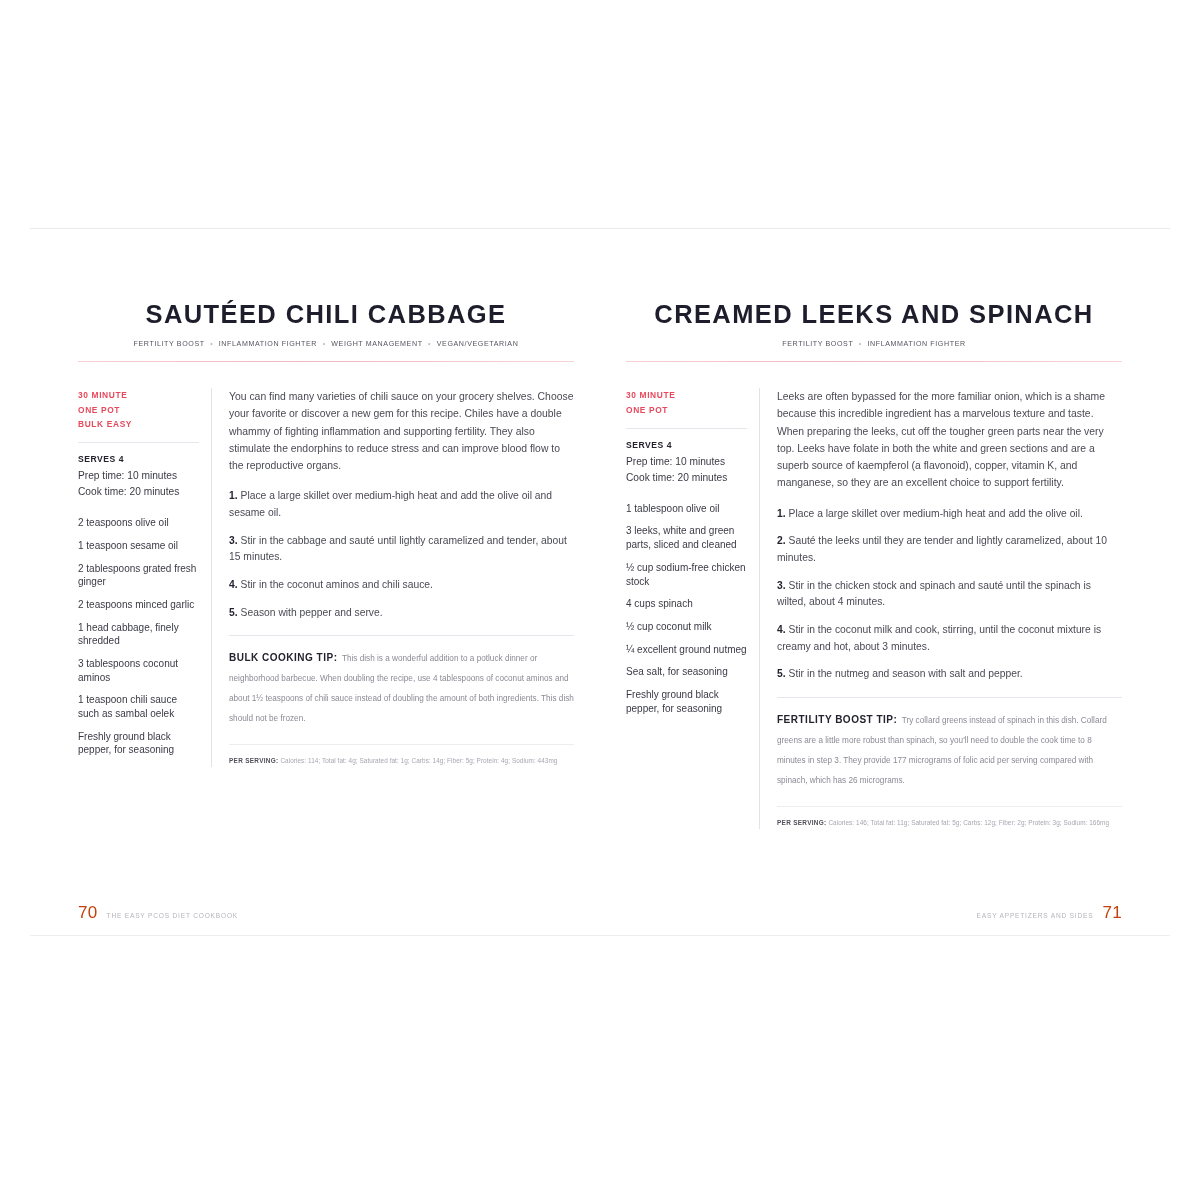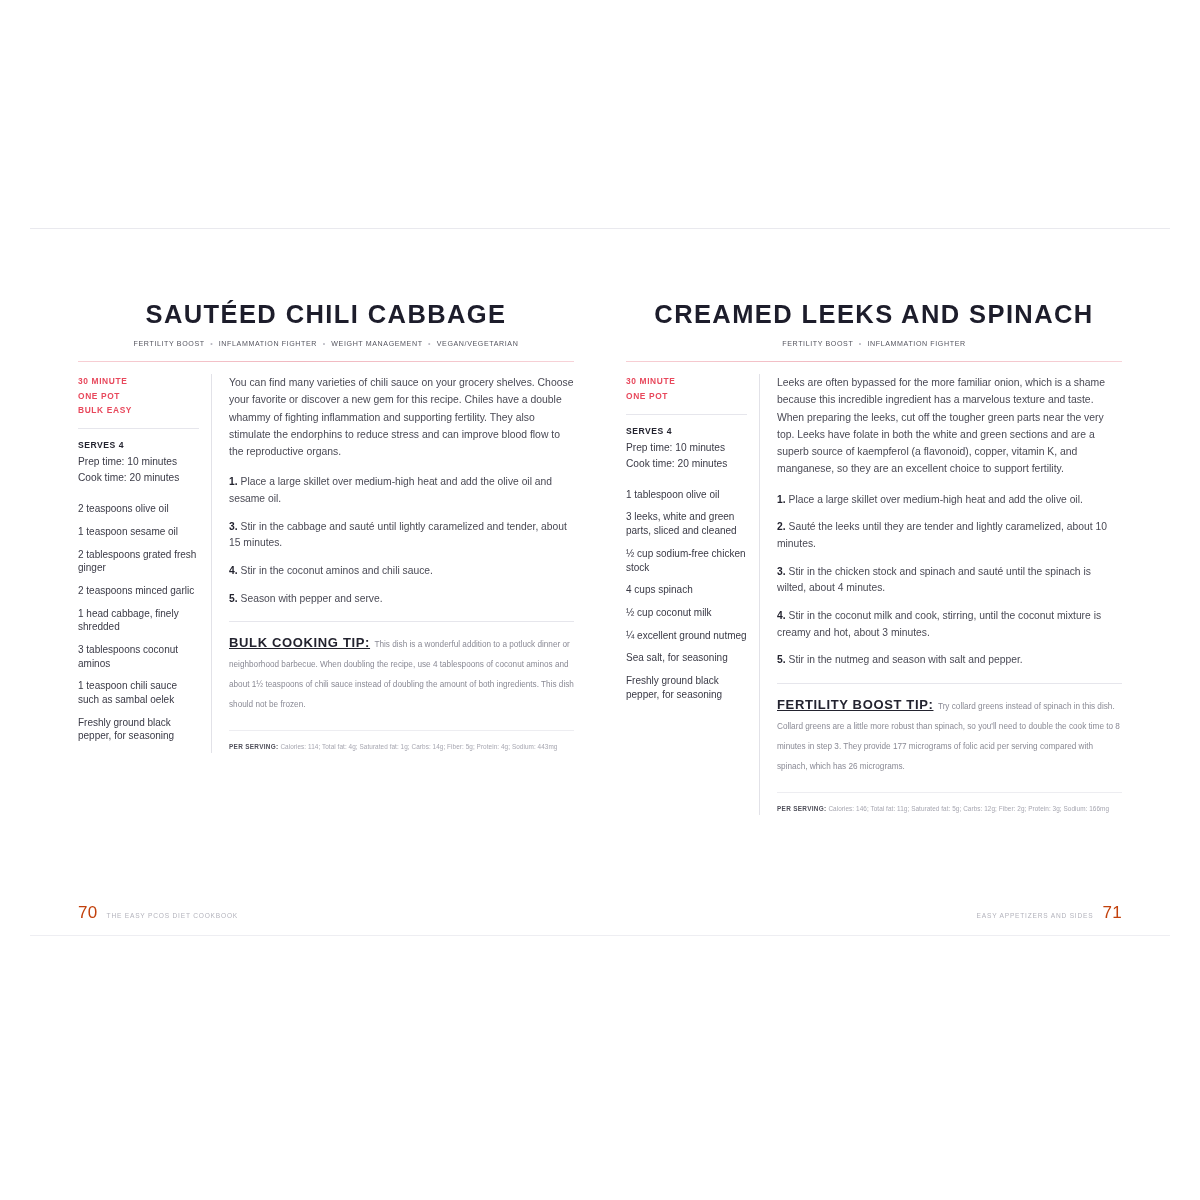--- a/index.html
+++ b/index.html
@@ -58,21 +58,21 @@
 
   .title-rule {
     height: 1px;
     background: linear-gradient(to right, #f7cfd4, #f0b7bf 45%, #f7d3d8);
     margin: 13px 0 0 0;
   }
 
   
   .recipe-body {
     display: flex;
-    margin-top: 12px;
+    margin-top: 26px;
     justify-content: space-between;
   }
   .col-side {
     width: 133px;
     flex: 0 0 133px;
     padding-right: 12px;
     box-sizing: border-box;
   }
   .col-divider {
     width: 1px;
@@ -149,25 +149,24 @@
     color: #23232f;
     margin-right: 3px;
   }
 
   .tip-box {
     margin-top: 14px;
     padding-top: 11px;
     border-top: 1px solid #e6e6ec;
   }
   .tip-label {
-    font-size: 13px;
+    font-size: 10px;
     font-weight: bold;
     letter-spacing: 0.05em;
     color: #23232f;
-    text-decoration: underline;
   }
   .tip-text {
     font-size: 8.2px;
     line-height: 1.82;
     color: #8a8a95;
   }
 
   .nutrition {
     margin-top: 17px;
     padding-top: 10px;

